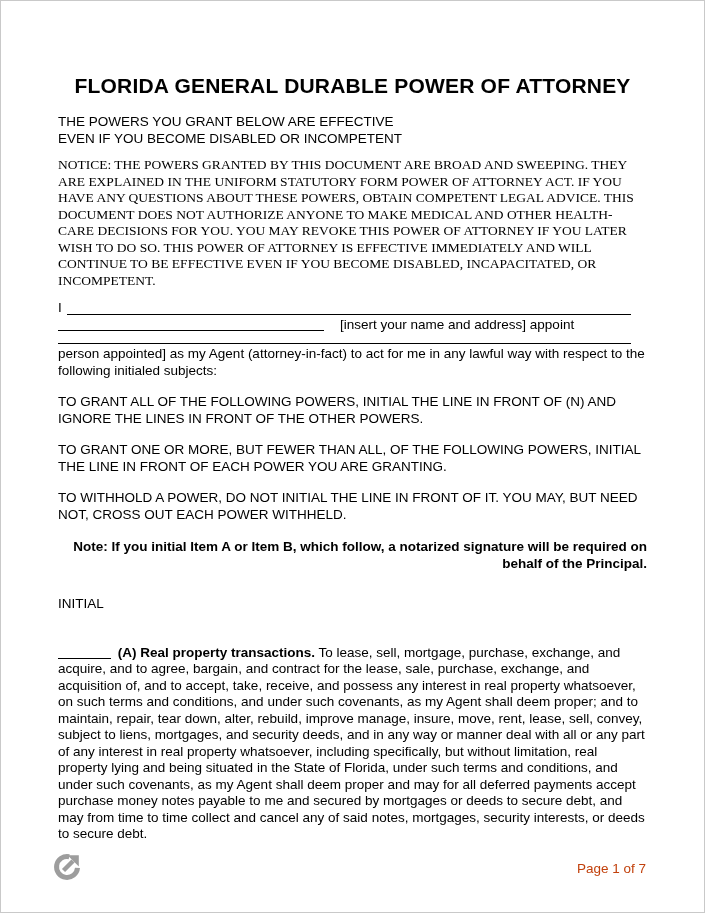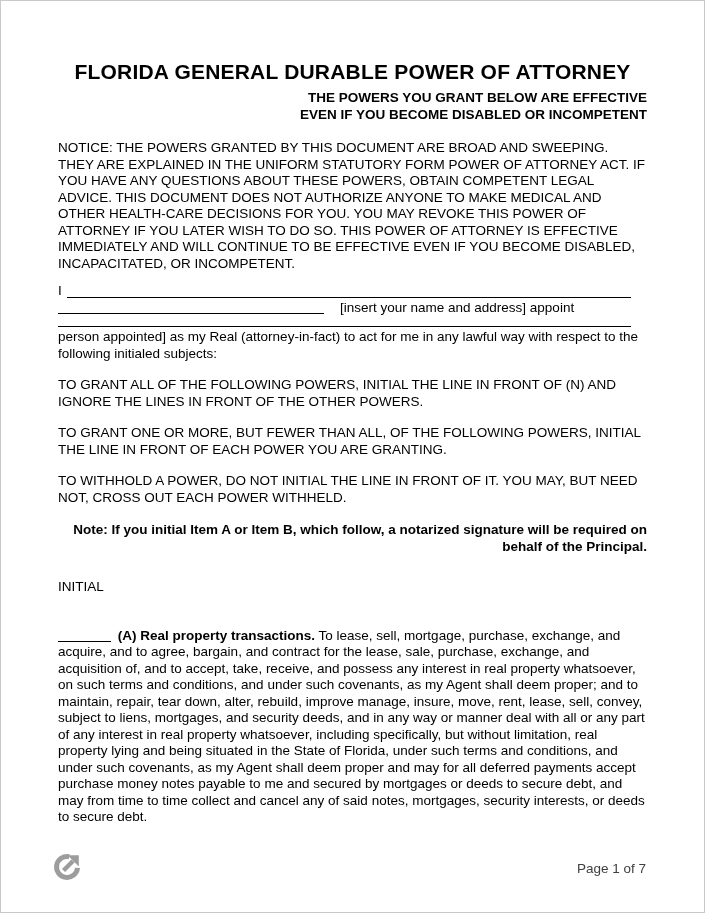--- a/index.html
+++ b/index.html
@@ -10,29 +10,29 @@
     background: #ffffff;
     border: 1px solid #c9c9c9;
     position: relative;
     overflow: hidden;
     font-family: "Liberation Sans", "DejaVu Sans", sans-serif;
     color: #000000;
   }
   .content { padding: 57px 57px 0 57px; font-size: 13.5px; line-height: 16.5px; }
   p { margin: 0; }
   .title {
-    margin: 2px;
+    margin: 16px;
     font-size: 21px;
     line-height: 24px;
     font-weight: bold;
     text-align: center;
     letter-spacing: 0.2px;
   }
-  .subtitle { margin-top: 6px; text-align: right; font-weight: bold; }
-  .notice { margin-top: 17px; }
+  .subtitle { margin-top: 6px; text-align: left; font-weight: normal; }
+  .notice { margin-top: 10px; font-family: Liberation Serif, serif; }
   .appoint { margin-top: 11px; }
   .fill-row { display: flex; }
   .prefix { margin-right: 5px; }
   .line { border-bottom: 1.4px solid #000000; margin-bottom: 2px; }
   .flexline { flex: 1; margin-right: 16px; }
   .shortline { width: 266px; }
   .lbl { margin-left: 16px; }
   .gap { height: 10px; }
   .instr { margin-top: 15px; }
   .note { margin-top: 16px; font-weight: bold; text-align: right; }
@@ -46,21 +46,21 @@
     vertical-align: -2px;
     margin-right: 3px;
   }
   .nowrap { white-space: nowrap; }
   .footer-logo { position: absolute; left: 50px; top: 848px; width: 34px; height: 34px; }
   .page-indicator {
     position: absolute;
     right: 58px;
     top: 860px;
     font-size: 13.5px;
-    color: #404040;
+    color: #c2410c;
   }
 </style>
 </head>
 <body>
 
 <div class="content">
 
   <h1 class="title">FLORIDA GENERAL DURABLE POWER OF ATTORNEY</h1>
 
   <div class="subtitle">
@@ -76,21 +76,21 @@
       <span class="line flexline"></span>
     </div>
     <div class="fill-row">
       <span class="line shortline"></span>
       <span class="lbl">[insert your name and address] appoint</span>
     </div>
     <div class="gap"></div>
     <div class="fill-row">
       <span class="line flexline"></span>
     </div>
-    <p>person appointed] as my Real (attorney-in-fact) to act for me in any lawful way with respect to the following initialed subjects:</p>
+    <p>person appointed] as my Agent (attorney-in-fact) to act for me in any lawful way with respect to the following initialed subjects:</p>
   </div>
 
   <p class="instr">TO GRANT ALL OF THE FOLLOWING POWERS, INITIAL THE LINE IN FRONT OF (N) AND IGNORE THE LINES IN FRONT OF THE OTHER POWERS.</p>
   <p class="instr">TO GRANT ONE OR MORE, BUT FEWER THAN ALL, OF THE FOLLOWING POWERS, INITIAL THE LINE IN FRONT OF EACH POWER YOU ARE GRANTING.</p>
   <p class="instr">TO WITHHOLD A POWER, DO NOT INITIAL THE LINE IN FRONT OF IT. YOU MAY, BUT NEED NOT, CROSS OUT EACH POWER WITHHELD.</p>
 
   <p class="note">Note: If you initial Item A or Item B, which follow, a notarized signature will be required on behalf of the Principal.</p>
 
   <p class="initial">INITIAL</p>
 

